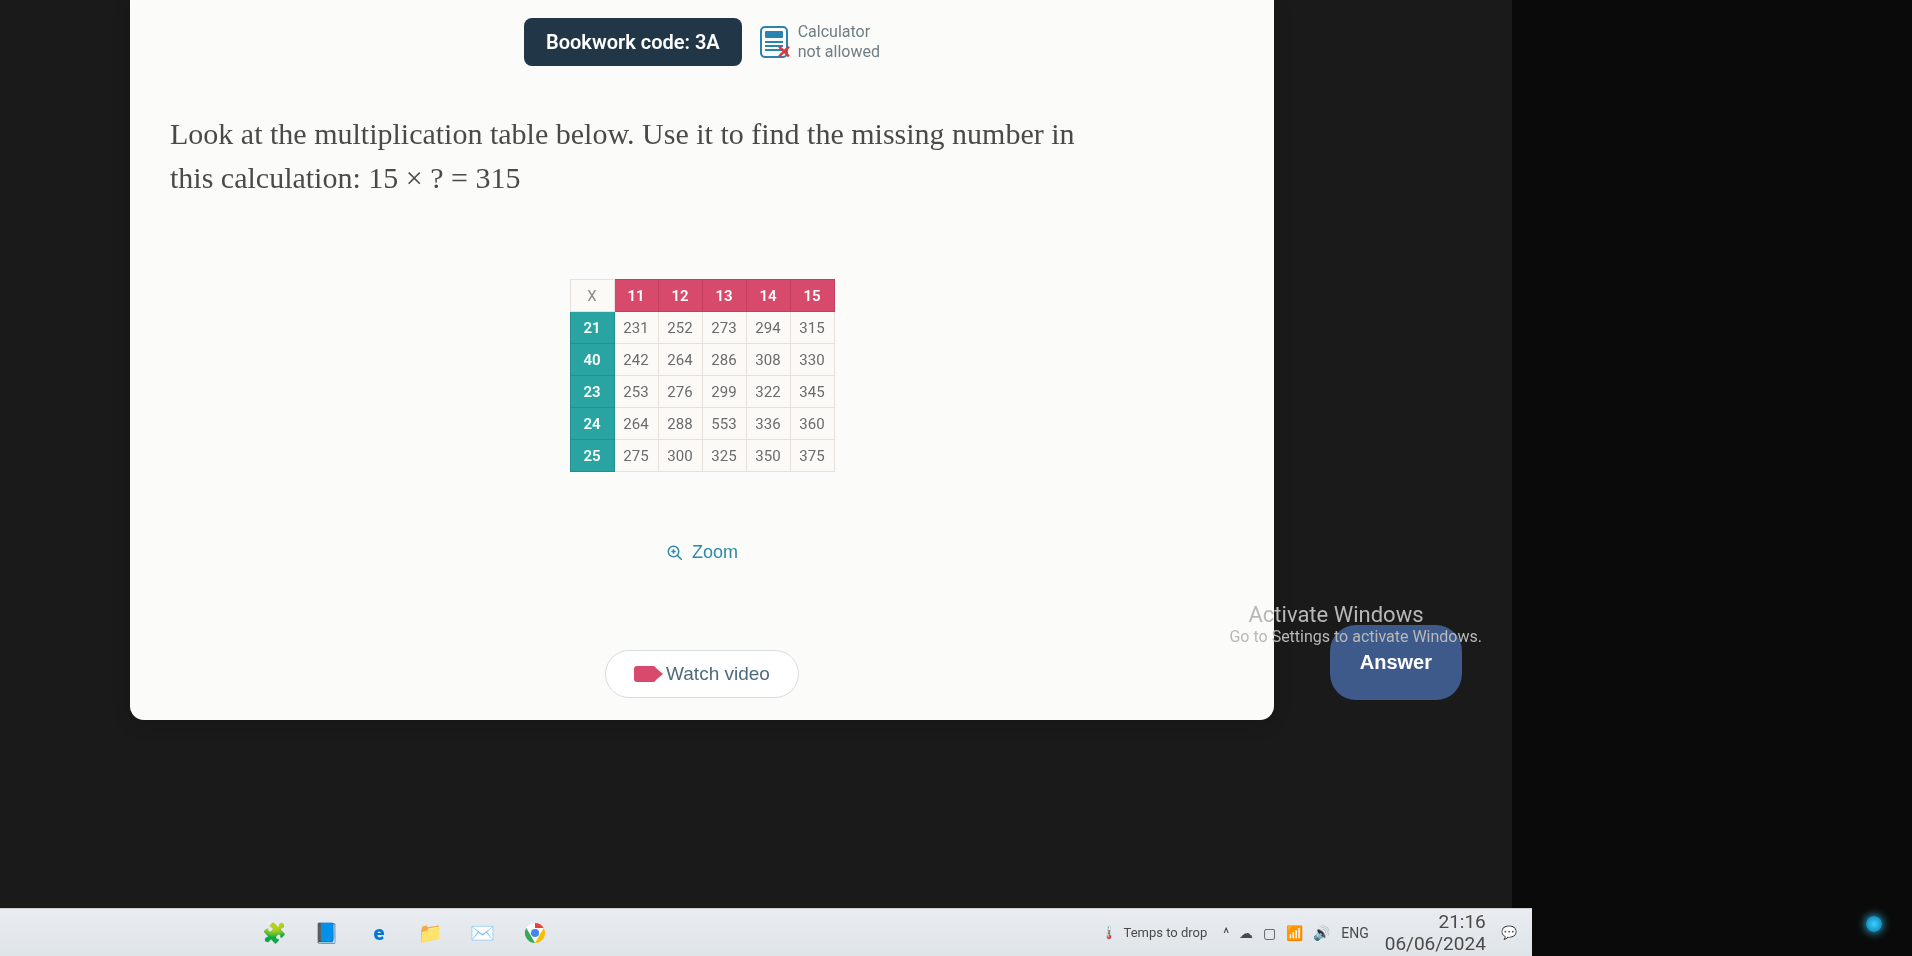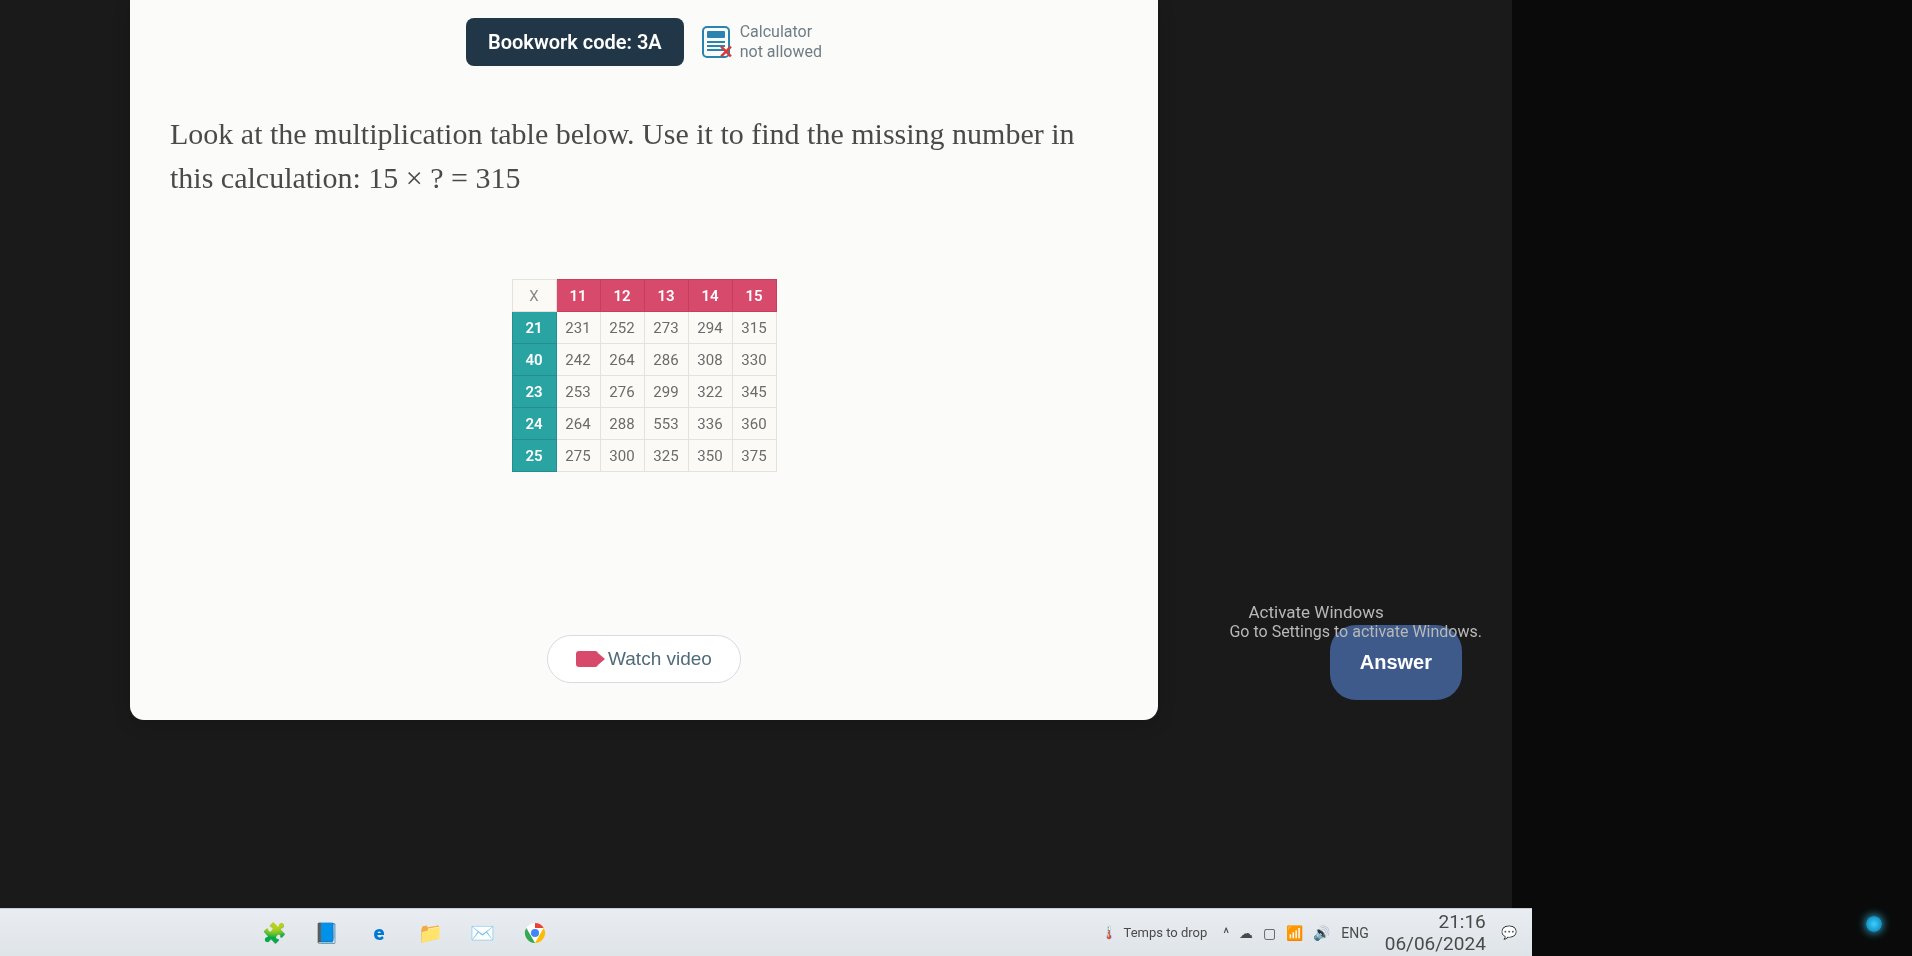--- a/index.html
+++ b/index.html
@@ -8,21 +8,21 @@
     background: #1a1a1a;
     width: 1912px;
     height: 956px;
     position: relative;
     overflow: hidden;
   }
   .app-card {
     position: absolute;
     top: 0;
     left: 130px;
-    width: 1028px;
+    width: 1144px;
     height: 720px;
     background: #fbfbfa;
     border-radius: 0 0 14px 14px;
     box-shadow: 0 4px 18px rgba(0,0,0,.15);
     padding-top: 18px;
   }
   .header-row {
     display: flex;
     align-items: center;
     justify-content: center;
@@ -76,40 +76,40 @@
   table.mult th.corner { background: #fbfaf6; color: #8a8a8a; font-weight: 400; }
   table.mult th.col { background: #d84a6b; color: #fff; font-weight: 600; border-color: #c43f5e; }
   table.mult th.row { background: #2aa3a3; color: #fff; font-weight: 600; border-color: #258f8f; }
   .zoom-row { display: flex; justify-content: center; margin-top: 70px; }
   .zoom-btn {
     background: none; border: none; color: #2a8aa8; font-size: 18px; font-weight: 500;
     display: flex; align-items: center; gap: 8px; cursor: pointer;
   }
   .zoom-btn svg { width: 18px; height: 18px; }
   .footer-row {
-    position: absolute; bottom: 37px; left: 0; right: 0;
+    position: absolute; bottom: 22px; left: 0; right: 0;
     display: flex; justify-content: center;
   }
   .watch-btn {
     background: #fff; border: 1px solid #d6dde2; border-radius: 30px;
     padding: 12px 28px; font-size: 19px; color: #4f6b7a; font-weight: 500;
     display: flex; align-items: center; gap: 10px; cursor: pointer;
   }
   .watch-btn .cam { width: 22px; height: 16px; background: #d84a6b; border-radius: 3px; position: relative; }
   .watch-btn .cam::after { content:""; position:absolute; right:-7px; top:2px; border-left:7px solid #d84a6b; border-top:6px solid transparent; border-bottom:6px solid transparent; }
   .answer-btn {
     position: absolute; right: 450px; top: 625px;
     background: #3d5a8a; color: #fff; font-size: 20px; font-weight: 600;
     padding: 26px 30px; border-radius: 26px; border: none; cursor: pointer;
   }
   .hand-icon { position: absolute; right: 540px; top: 640px; font-size: 22px; color: #6f7d85; }
   .activate {
     position: absolute; right: 430px; top: 602px; text-align: left; color: #b8b8b8; font-size: 16px;
   }
-  .activate .l1 { font-size: 17px; padding-left: 19px; }
+  .activate .l1 { font-size: 22px; padding-left: 19px; }
   .taskbar {
     position: absolute; left: 0; right: 380px; bottom: 0; height: 48px;
     background: linear-gradient(#e9edf1,#dfe4e9);
     border-top: 1px solid #c8ced4;
     display: flex; align-items: center; justify-content: space-between;
     padding: 0 14px 0 260px;
     color: #4a4a4a; font-size: 13px;
   }
   .taskbar .left-icons { display: flex; align-items: center; gap: 22px; }
   .taskbar .left-icons span { width: 30px; height: 30px; display: inline-flex; align-items: center; justify-content: center; font-size: 20px; }
@@ -202,20 +202,31 @@
         <td>275</td>
         <td>300</td>
         <td>325</td>
         <td>350</td>
         <td>375</td>
       </tr>
     </tbody>
       </table>
   </div>
 
+  <div class="zoom-row">
+    <button class="zoom-btn">
+      <svg viewBox="0 0 24 24" fill="none" stroke="#2a8aa8" stroke-width="2">
+        <circle cx="10" cy="10" r="7"></circle>
+          <line x1="15" y1="15" x2="21" y2="21"></line>
+          <line x1="10" y1="7" x2="10" y2="13"></line>
+          <line x1="7" y1="10" x2="13" y2="10"></line>
+      </svg>
+      <span>Zoom</span>
+    </button>
+  </div>
 
   <div class="footer-row">
     <button class="watch-btn">
       <span class="cam"></span>
       <span>Watch video</span>
     </button>
   </div>
 
 </div>
 

